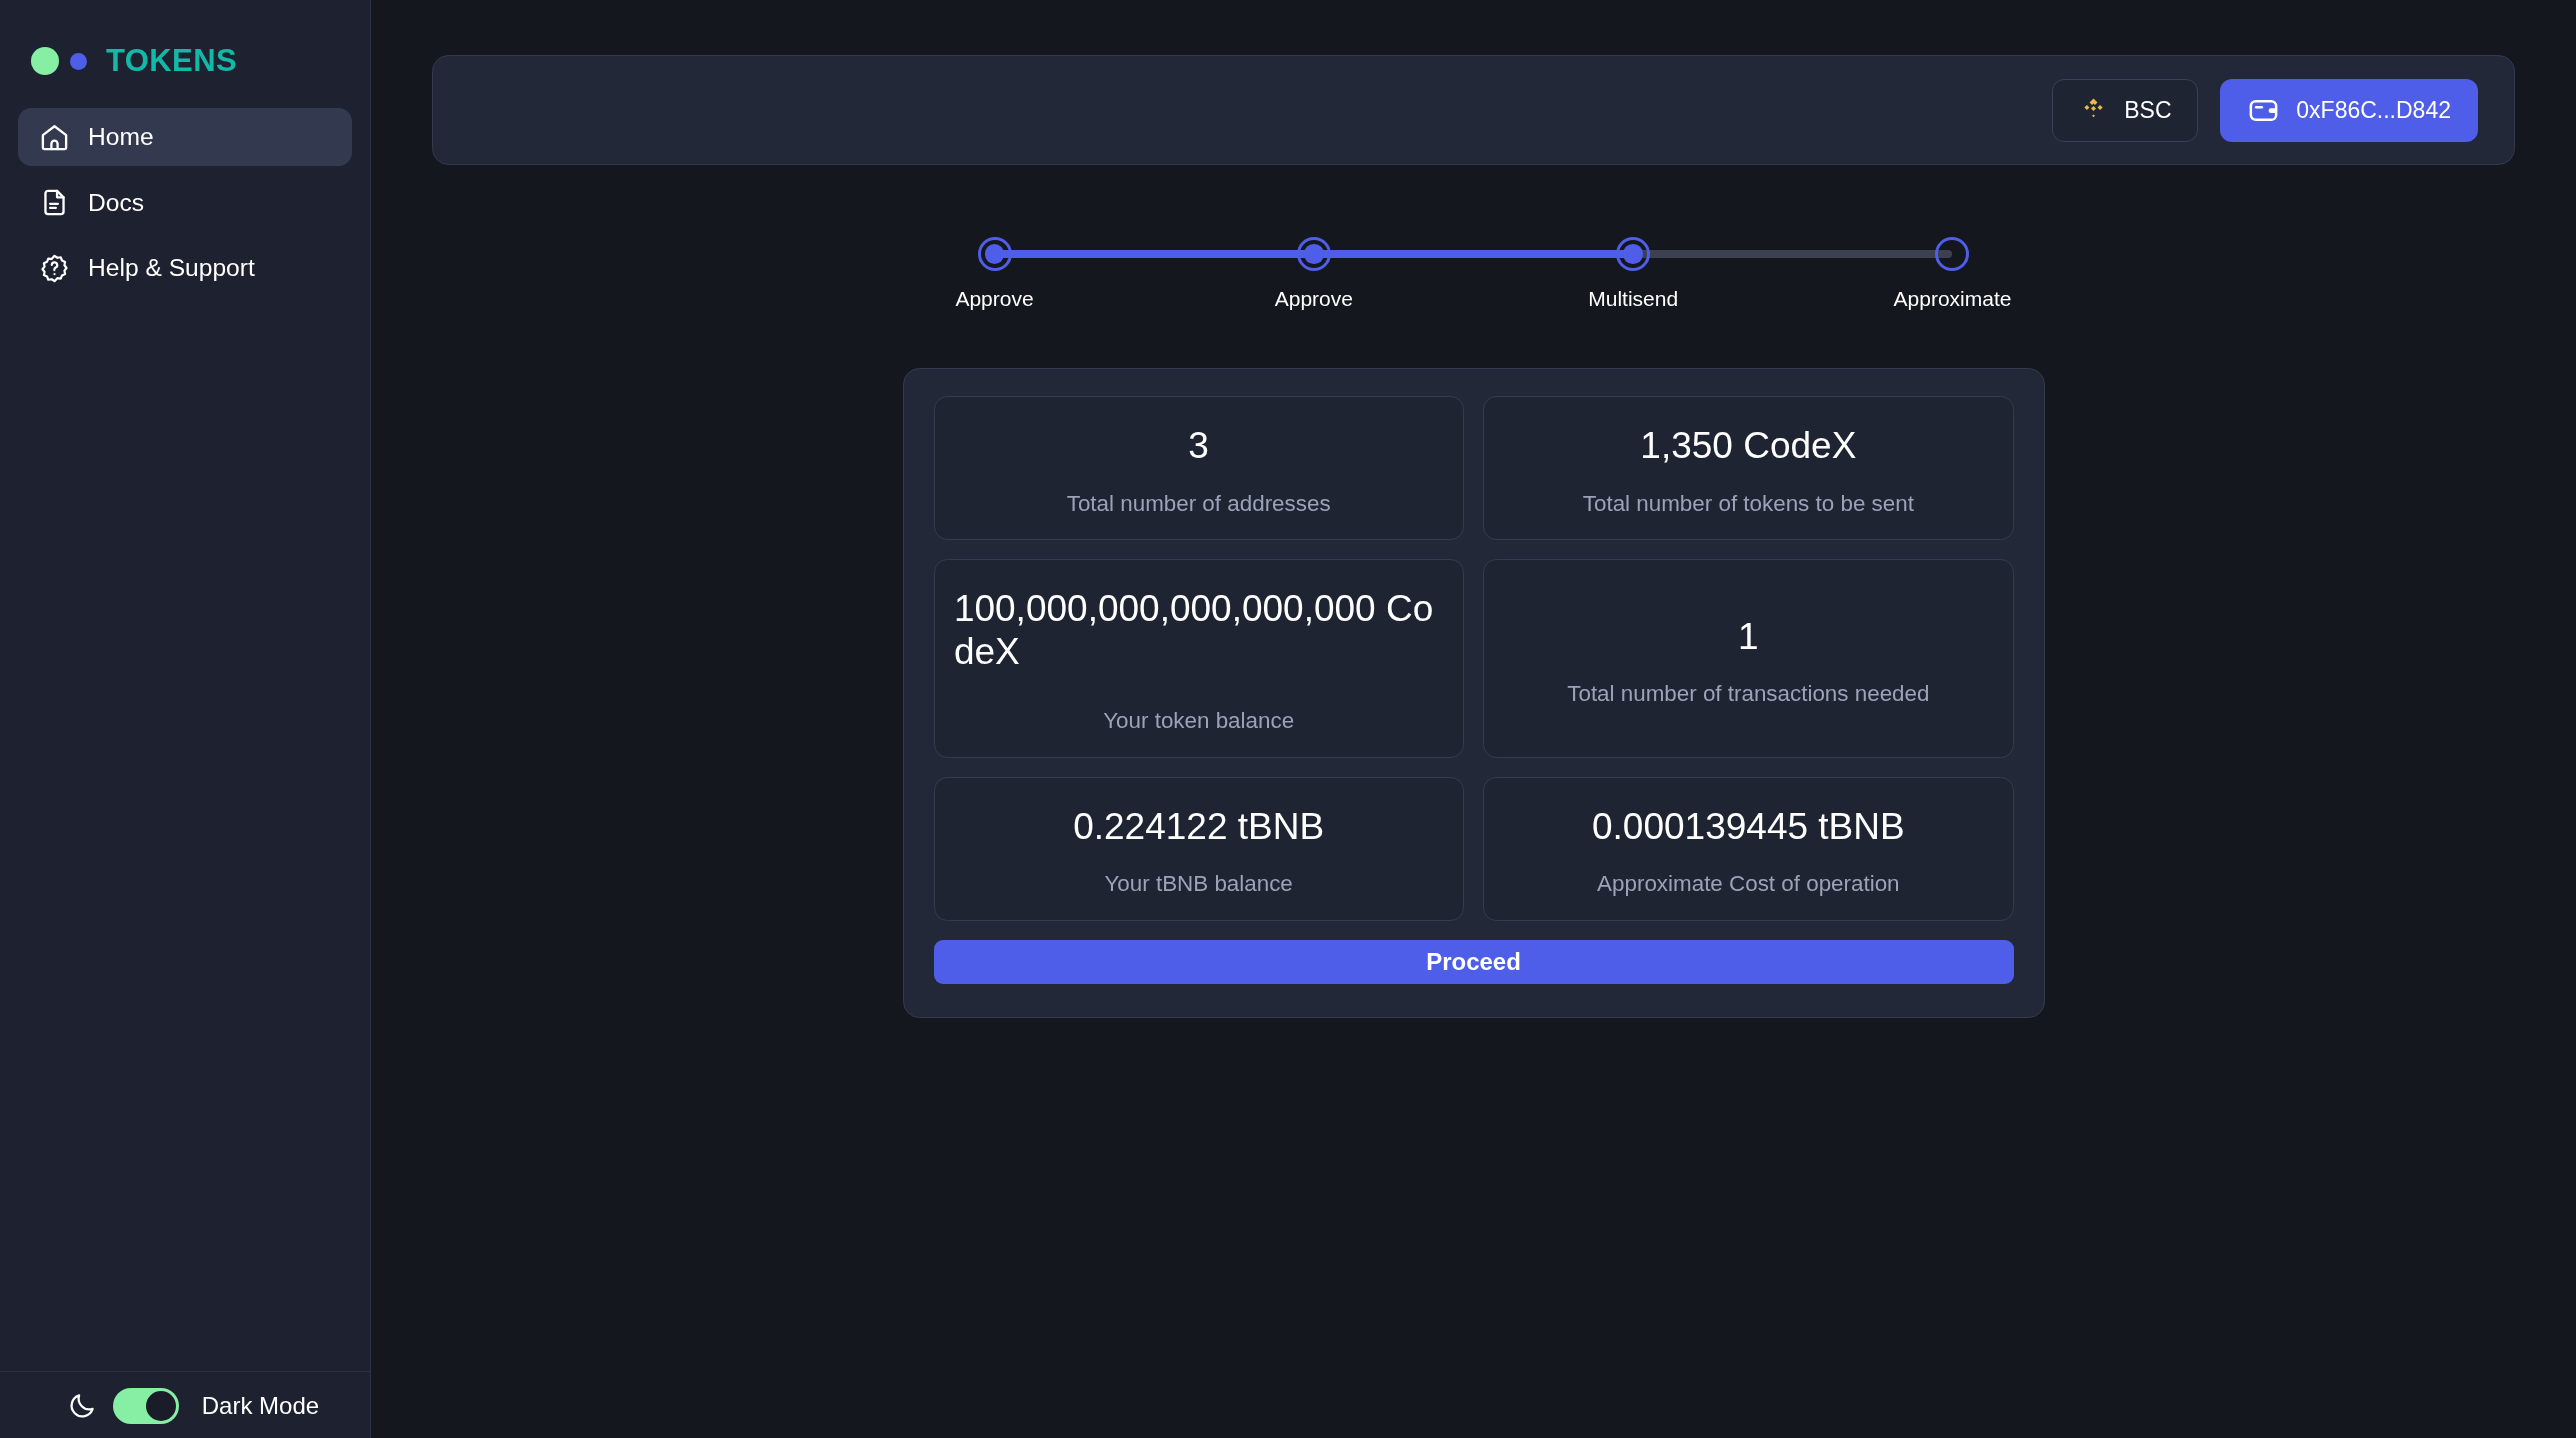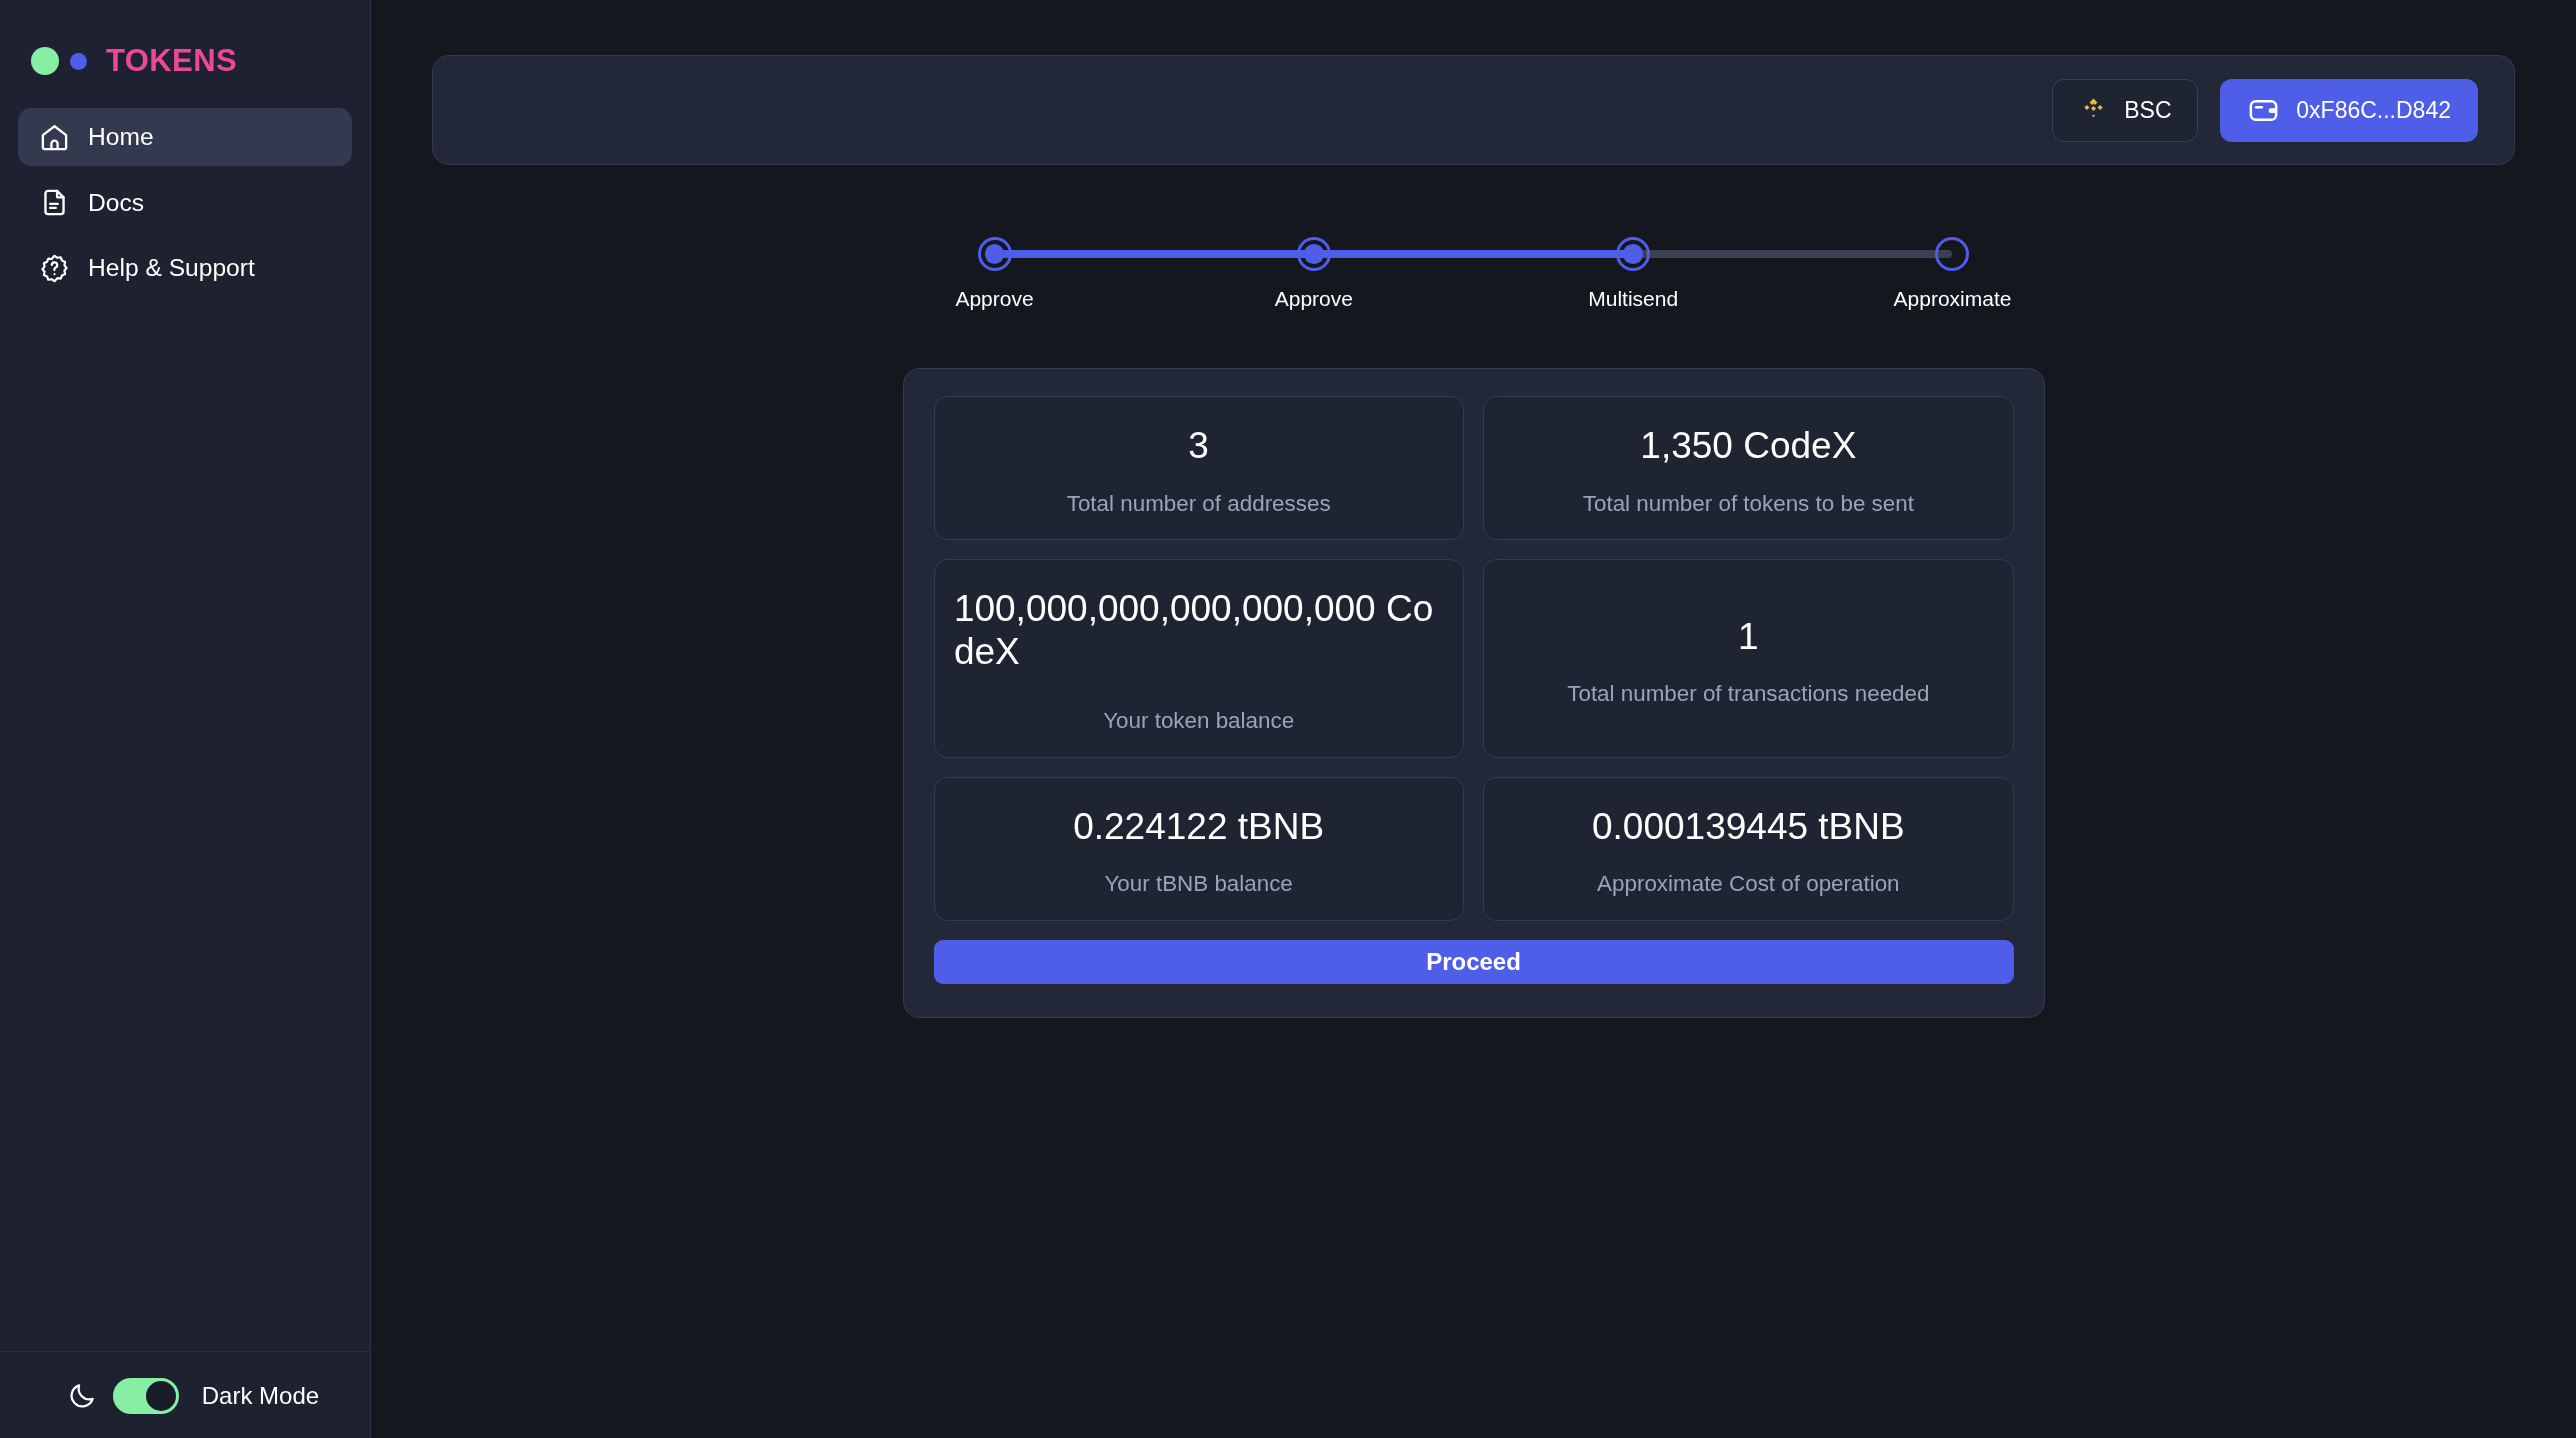--- a/index.html
+++ b/index.html
@@ -43,21 +43,21 @@
     background: #86efa4;
     flex: 0 0 28px;
   }
   .brand-dot-blue {
     width: 17px; height: 17px; border-radius: 50%;
     background: #4f5ee8;
     flex: 0 0 17px;
     margin-left: -1.5px;
   }
   .brand-name {
-    color: #ec4899;
+    color: #14b8a6;
     font-size: 31px;
     font-weight: bold;
     letter-spacing: 0.4px;
     margin-left: 7.5px;
   }
 
   .nav {
     margin-top: 19.4px;
     padding: 0 18px;
     display: flex;
@@ -79,21 +79,21 @@
   .nav-icon {
     width: 31px; height: 31px;
     flex: 0 0 31px;
     display: flex; align-items: center; justify-content: center;
   }
   .nav-icon svg { width: 31px; height: 31px; display: block; }
 
   .sidebar-footer {
     margin-top: auto;
     border-top: 1.5px solid #2b3044;
-    height: 88px;
+    height: 68px;
     display: flex;
     align-items: center;
     padding-left: 67px;
     gap: 16.4px;
   }
   .moon-icon { width: 30px; height: 30px; flex: 0 0 30px; }
   .moon-icon svg { width: 30px; height: 30px; display: block; }
   .toggle {
     width: 66px; height: 36px;
     border-radius: 18px;

